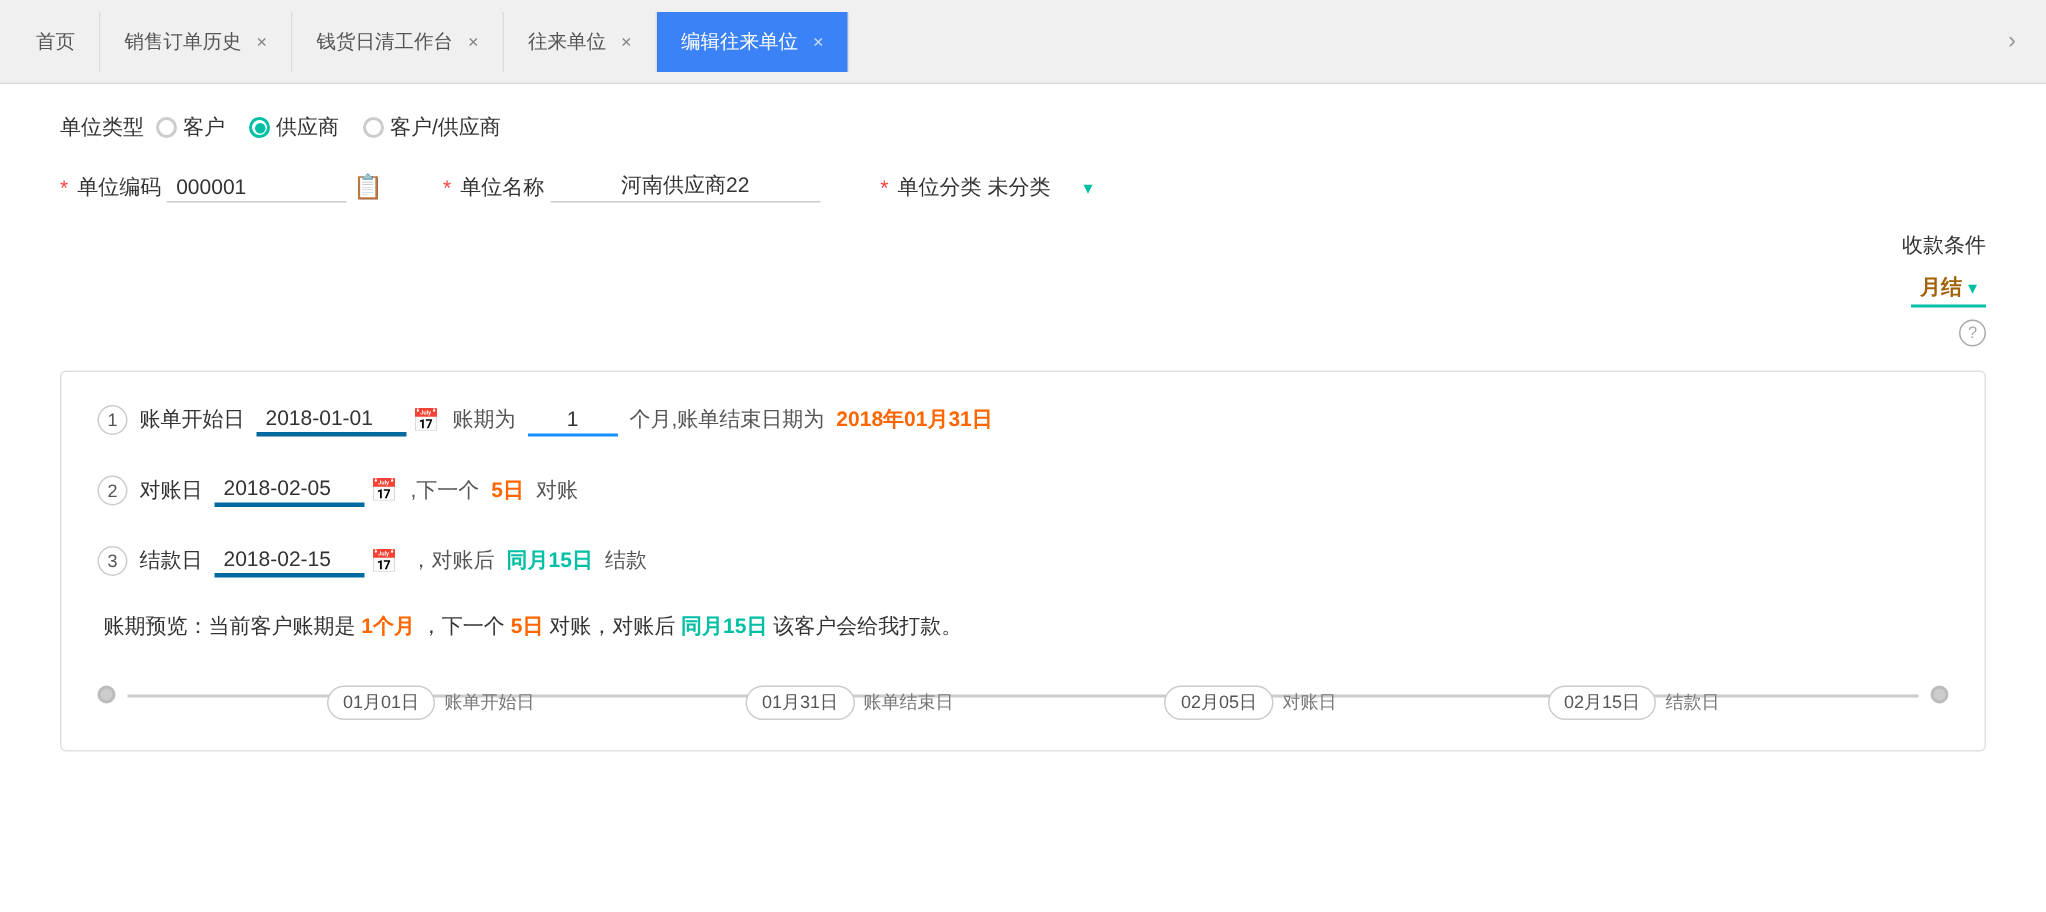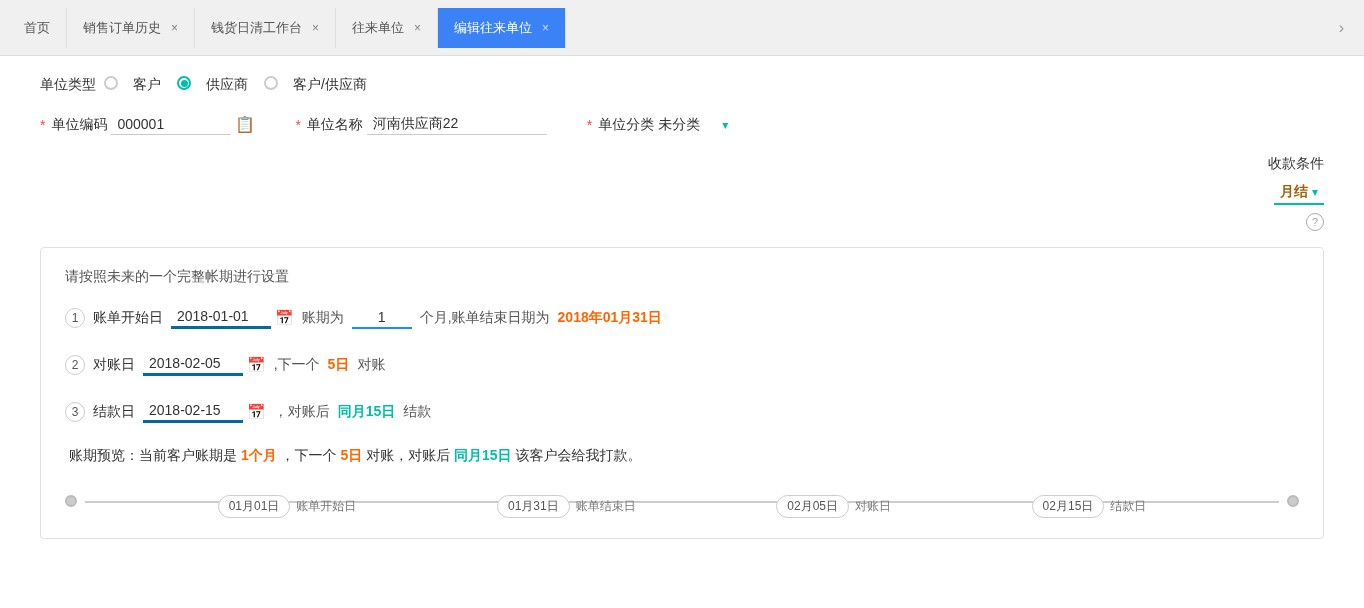--- a/index.html
+++ b/index.html
@@ -65,22 +65,22 @@
       color: #f44;
       margin-right: 2px;
     }
     .radio-group {
       display: flex;
       align-items: center;
       gap: 16px;
     }
     .radio-item {
       display: flex;
-      align-items: flex-start;
-      gap: 15px;
+      align-items: center;
+      gap: 4px;
       cursor: pointer;
     }
     .radio-circle {
       width: 14px;
       height: 14px;
       border-radius: 50%;
       border: 2px solid #ccc;
       display: flex;
       align-items: center;
       justify-content: center;
@@ -354,21 +354,21 @@
   <div class="form-row" style="gap:40px;">
     <div class="field-group">
       <span class="required-star">*</span>
       <span class="form-label">单位编码</span>
       <input class="text-input" type="text" style="width: 120px;" value="000001">
       <span class="input-icon">📋</span>
     </div>
     <div class="field-group">
       <span class="required-star">*</span>
       <span class="form-label">单位名称</span>
-      <input class="text-input" type="text" style="width: 180px;" value="河南供应商22">
+      <input class="text-input" type="text" style="width: 180px; text-align: center;" value="河南供应商22">
     </div>
     <div class="field-group">
       <span class="required-star">*</span>
       <span class="form-label">单位分类</span>
       <div class="select-field">
         <span class="select-value">未分类</span>
         <span class="dropdown-arrow">▾</span>
       </div>
     </div>
   </div>
@@ -376,21 +376,20 @@
   <div class="payment-row">
     <span class="form-label">收款条件</span>
     <div class="payment-select">
       <span class="payment-value">月结</span>
       <span class="dropdown-arrow">▾</span>
     </div>
     <div class="help-icon">?</div>
   </div>
 
   <div class="card-box">
-    <div class="card-title">请按照未来的一个完整帐期进行设置</div>
 
     <div class="period-row">
       <div class="period-num">1</div>
       <span class="period-label">账单开始日</span>
       <div class="date-input-group">
         <input class="date-input" type="text" value="2018-01-01" style="">
         <span class="cal-icon">📅</span>
       </div>
       <span class="period-text">账期为</span>
       <input class="month-input" type="text" value="1" style="">

